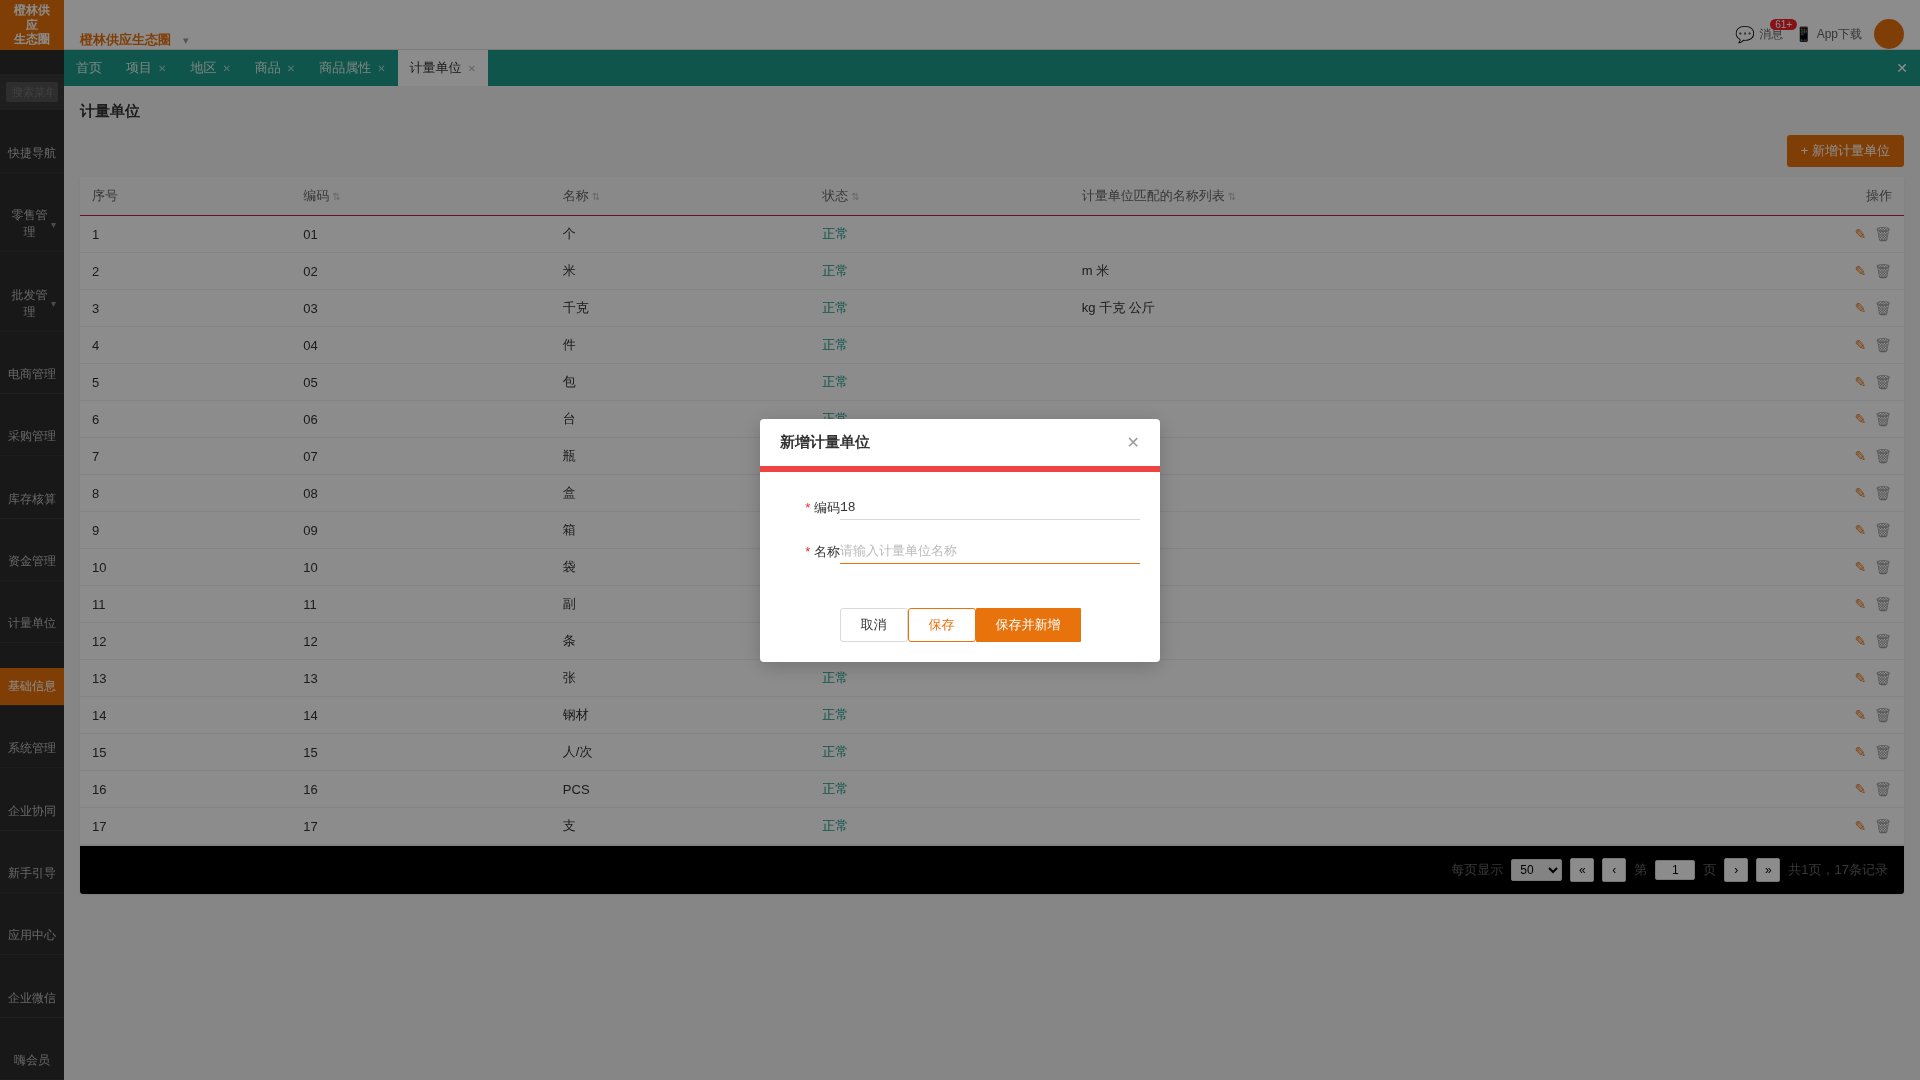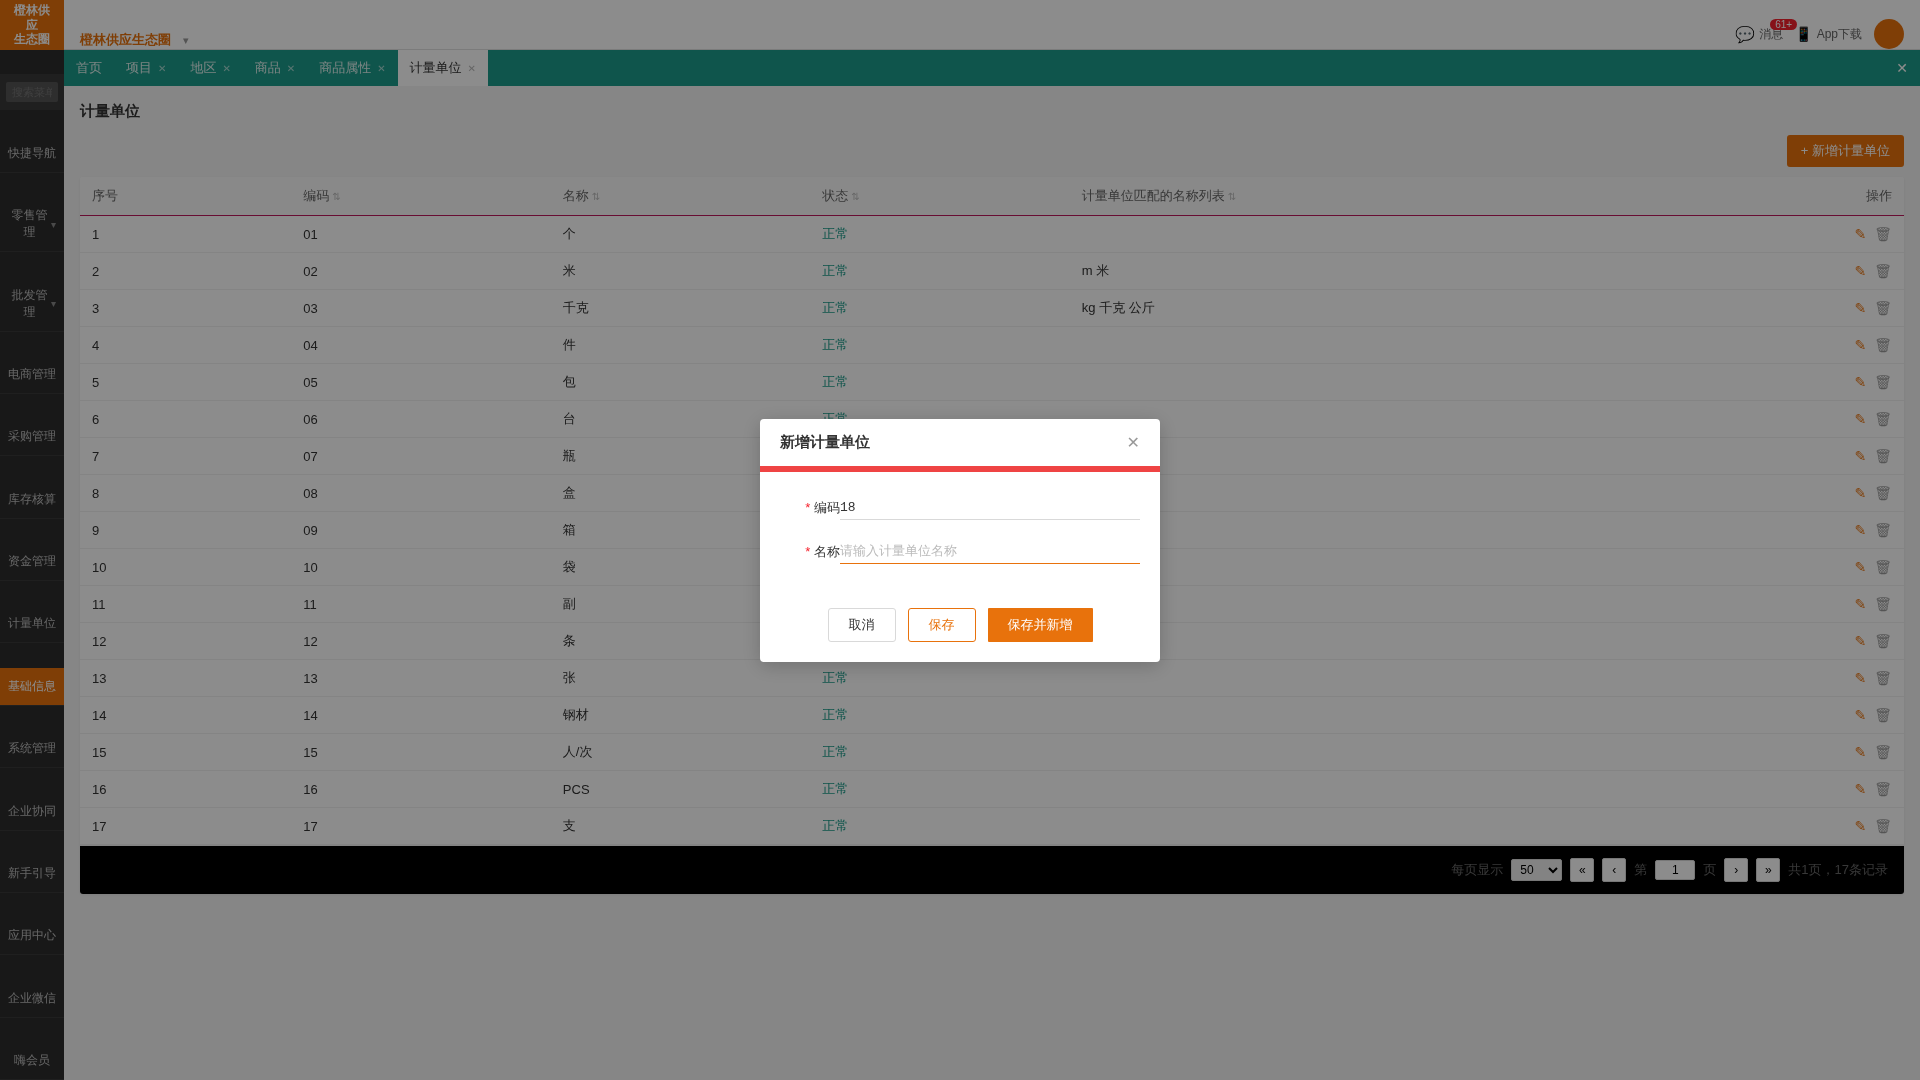--- a/index.html
+++ b/index.html
@@ -68,21 +68,21 @@
     .modal-header { display: flex; align-items: center; justify-content: space-between; padding: 14px 20px; border-bottom: 6px solid #ef4444; }
     .modal-title { font-size: 15px; font-weight: bold; color: #333; }
     .modal-close { font-size: 16px; color: #999; cursor: pointer; background: none; border: none; }
     .modal-body { padding: 24px 20px 16px; }
     .form-item { display: flex; align-items: center; margin-bottom: 20px; }
     .form-label { width: 60px; text-align: right; color: #333; font-size: 13px; flex-shrink: 0; }
     .form-label-required::before { content: '* '; color: #f5222d; }
     .form-input { flex: 1; border: none; border-bottom: 1px solid #d9d9d9; padding: 4px 0; font-size: 13px; outline: none; color: #333; font-family: Liberation Mono, monospace; }
     .form-input.active-border { border-bottom-color: #e8720c; }
     .form-input::placeholder { color: #bbb; }
-    .modal-footer { display: flex; justify-content: center; gap: 12px; padding: 8px 20px 20px; }
+    .modal-footer { display: flex; justify-content: center; gap: 0; padding: 8px 20px 20px; }
     .btn-cancel { border: 1px solid #d9d9d9; background: #fff; color: #333; padding: 7px 20px; border-radius: 3px; cursor: pointer; font-size: 13px; }
     .btn-save { background: #fff; border: 1px solid #e8720c; color: #e8720c; padding: 7px 20px; border-radius: 3px; cursor: pointer; font-size: 13px; }
     .btn-save-add { background: #e8720c; color: #fff; border: none; padding: 7px 20px; border-radius: 1px; cursor: pointer; font-size: 13px; }
 
     .th-with-sort { display: flex; align-items: center; gap: 3px; }
   </style>
 </head>
 <body>
 
 <div class="sidebar">

